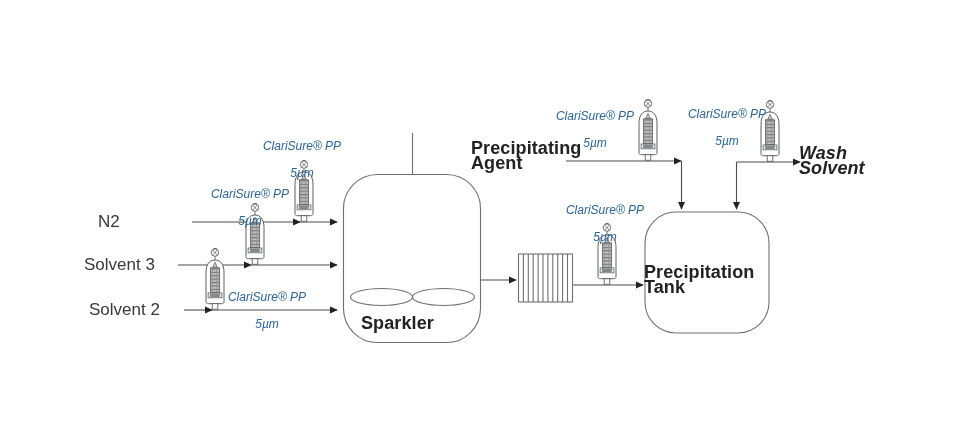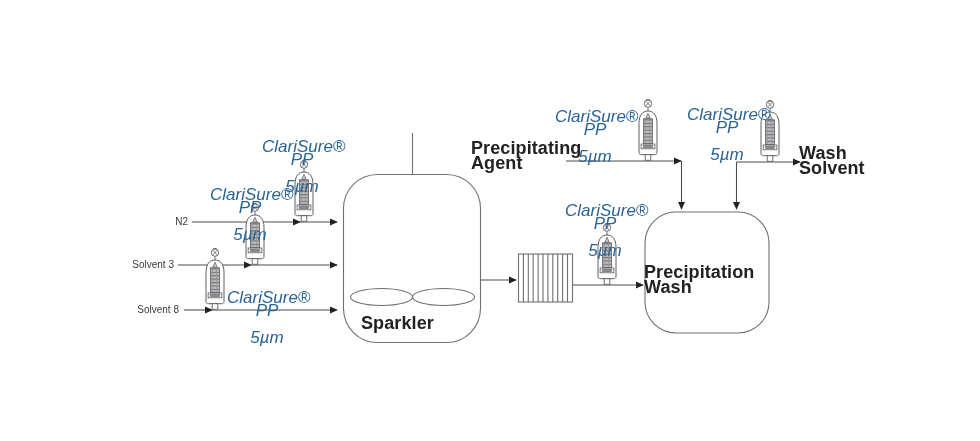--- a/index.html
+++ b/index.html
@@ -18,29 +18,29 @@
     background:#ffffff;
     font-family:"Liberation Sans","DejaVu Sans",sans-serif;
     overflow:hidden;
   }
   svg.diagram{position:absolute;left:0;top:0;}
   .pipe{stroke:var(--pipe);stroke-width:1.1;fill:none;}
   .vessel{stroke:var(--vessel);stroke-width:1.1;fill:#ffffff;}
   .vessel-line{stroke:var(--vessel);stroke-width:1.1;fill:none;}
   .lbl{position:absolute;white-space:pre-line;}
   .lbl-stream{
-    font-size:10px;line-height:13px;color:var(--stream);
-    text-align:right;
+    font-size:17px;line-height:13px;color:var(--stream);
+    text-align:left;
   }
   .lbl-equip{
     font-size:18px;line-height:15px;font-weight:bold;color:var(--ink);
     text-align:left;letter-spacing:.1px;
   }
   .lbl-filter{
-    font-size:17px;line-height:13.5px;font-style:italic;
+    font-size:12px;line-height:13.5px;font-style:italic;
     color:var(--accent);text-align:center;
   }
   .lbl-filter .rating{}
 </style>
 </head>
 <body>
 
 <div class="canvas">
 
   <svg class="diagram" width="980" height="441" viewBox="0 0 980 441" xmlns="http://www.w3.org/2000/svg" xmlns:xlink="http://www.w3.org/1999/xlink">
@@ -113,27 +113,27 @@
     <use href="#cartridge-filter" xlink:href="#cartridge-filter" x="292" y="160"></use>
     <use href="#cartridge-filter" xlink:href="#cartridge-filter" x="243" y="203"></use>
     <use href="#cartridge-filter" xlink:href="#cartridge-filter" x="203" y="248"></use>
     <use href="#cartridge-filter" xlink:href="#cartridge-filter" x="595" y="223"></use>
     <use href="#cartridge-filter" xlink:href="#cartridge-filter" x="636" y="99"></use>
     <use href="#cartridge-filter" xlink:href="#cartridge-filter" x="758" y="100"></use>
   </svg>
 
   <div class="lbl lbl-stream" style="left:98px;top:215px;width:90px;">N2</div>
   <div class="lbl lbl-stream" style="left:84px;top:258px;width:90px;">Solvent 3</div>
-  <div class="lbl lbl-stream" style="left:89px;top:303px;width:90px;">Solvent 8</div>
+  <div class="lbl lbl-stream" style="left:89px;top:303px;width:90px;">Solvent 2</div>
 
   <div class="lbl lbl-equip" style="left:471px;top:141px;width:100px;">Precipitating Agent</div>
-  <div class="lbl lbl-equip" style="left:799px;top:146px;width:64px;">Wash Solvent</div>
+  <div class="lbl lbl-equip" style="left:799px;top:146px;width:64px;font-style:italic;">Wash Solvent</div>
 
   <div class="lbl lbl-equip" style="left:361px;top:316px;width:100px;">Sparkler</div>
-  <div class="lbl lbl-equip" style="left:644px;top:265px;width:126px;">Precipitation Wash</div>
+  <div class="lbl lbl-equip" style="left:644px;top:265px;width:126px;">Precipitation Tank</div>
 
   <div class="lbl lbl-filter" style="left:262px;top:126px;width:80px;">
     <div>ClariSure® PP</div>
     <div class="rating">5µm</div>
   </div>
   <div class="lbl lbl-filter" style="left:210px;top:174px;width:80px;">
     <div>ClariSure® PP</div>
     <div class="rating">5µm</div>
   </div>
   <div class="lbl lbl-filter" style="left:227px;top:277px;width:80px;">

